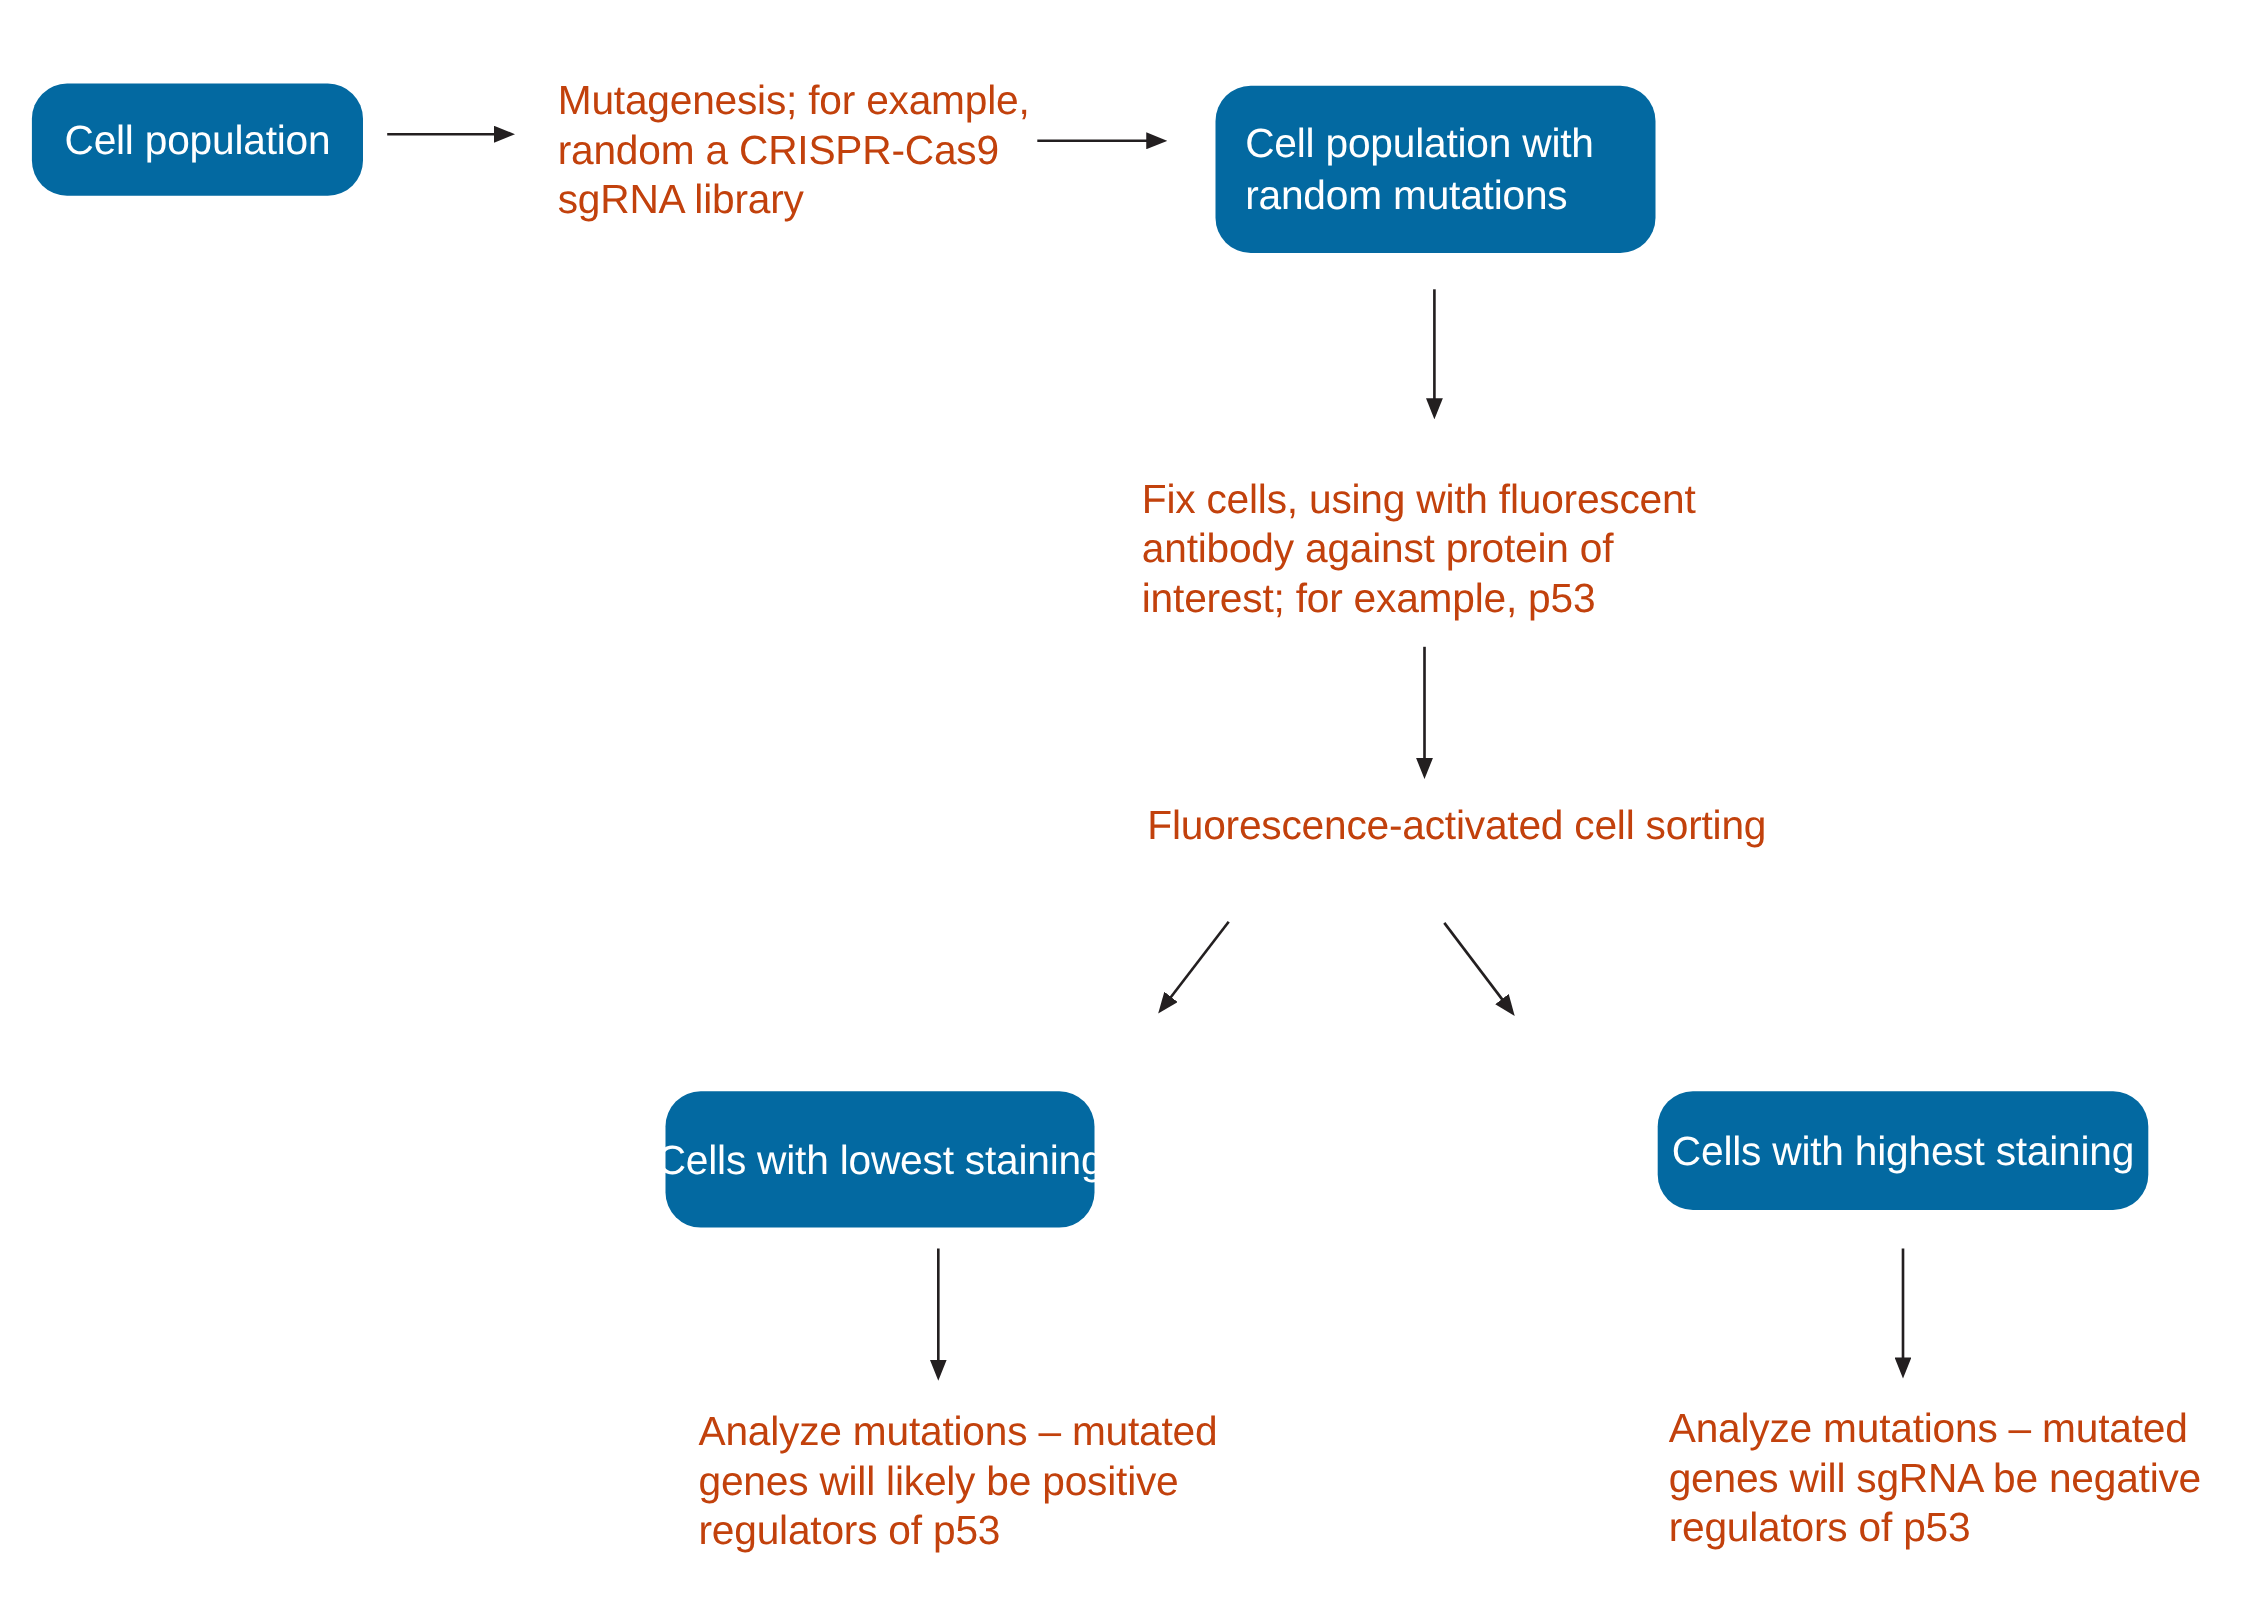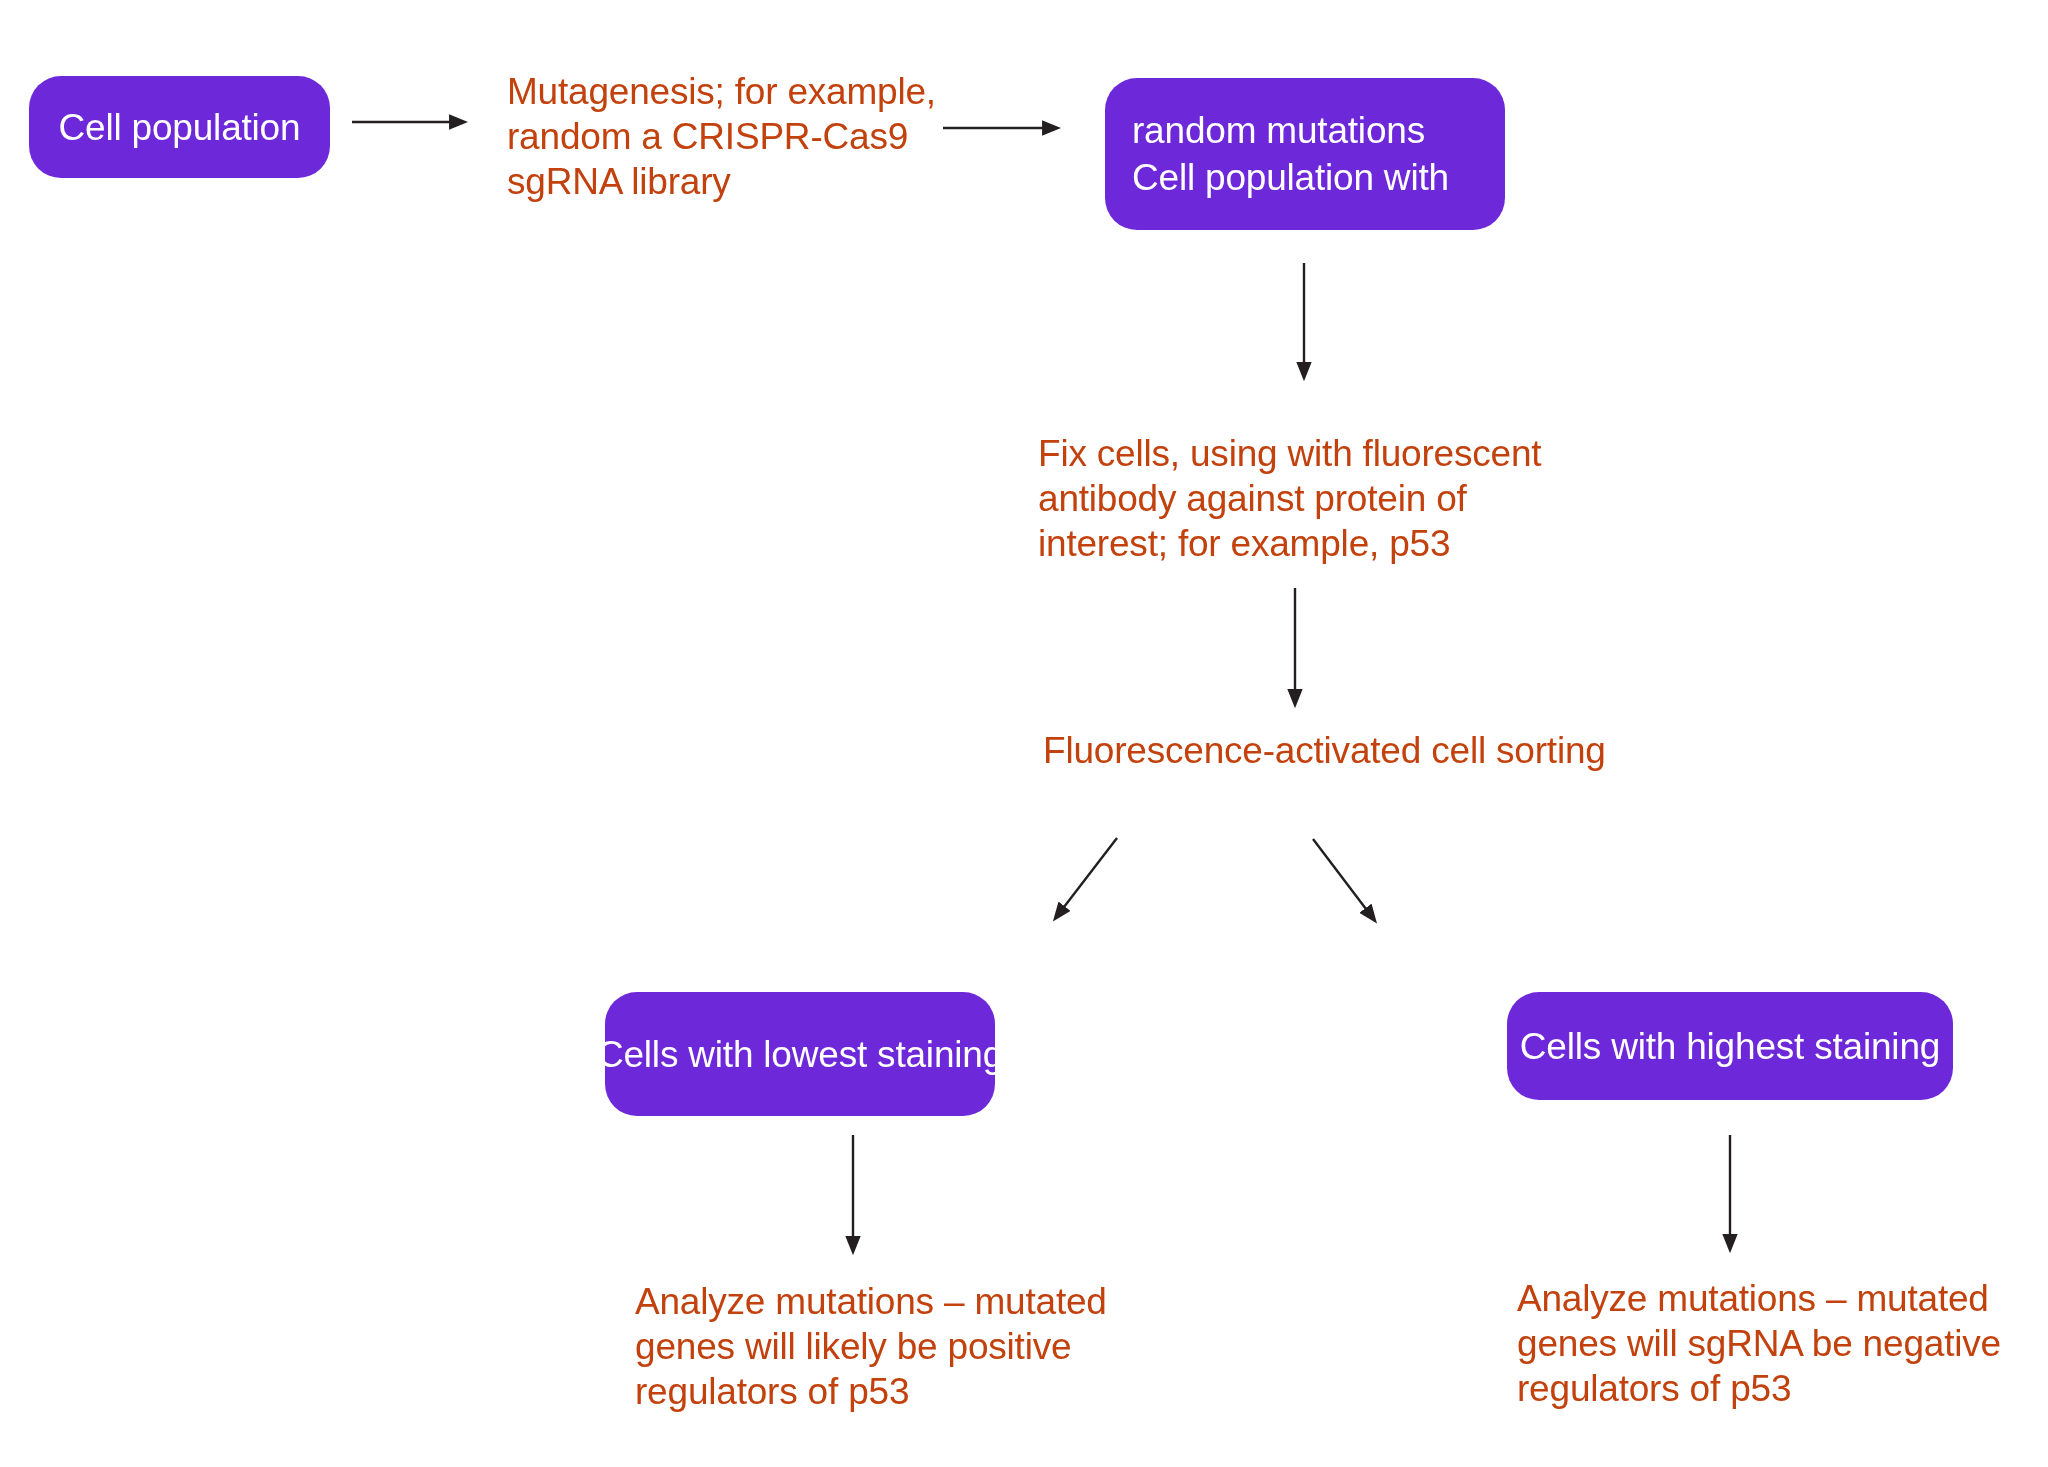--- a/index.html
+++ b/index.html
@@ -19,21 +19,21 @@
   .arrows-layer {
     position: absolute;
     left: 0;
     top: 0;
     width: 2048px;
     height: 1467px;
     pointer-events: none;
   }
   .node {
     position: absolute;
-    background: #6d28d9;
+    background: #0369a1;
     color: #ffffff;
     border-radius: 32px;
     display: flex;
     align-items: center;
     justify-content: center;
     font-size: 37px;
     letter-spacing: -0.2px;
     line-height: 47px;
     white-space: nowrap;
   }
@@ -85,22 +85,22 @@
       <line x1="1730" y1="1135" x2="1730" y2="1235" marker-end="url(#ah)"></line>
     </g>
   </svg>
 
   <div class="node" id="node-cell-population">
     <span>Cell population</span>
   </div>
 
   <div class="node" id="node-random-mutations">
     <span class="node-lines">
+      <span>Cell population with</span>
       <span>random mutations</span>
-      <span>Cell population with</span>
     </span>
   </div>
 
   <div class="node" id="node-lowest-staining">
     <span>Cells with lowest staining</span>
   </div>
 
   <div class="node" id="node-highest-staining">
     <span>Cells with highest staining</span>
   </div>

